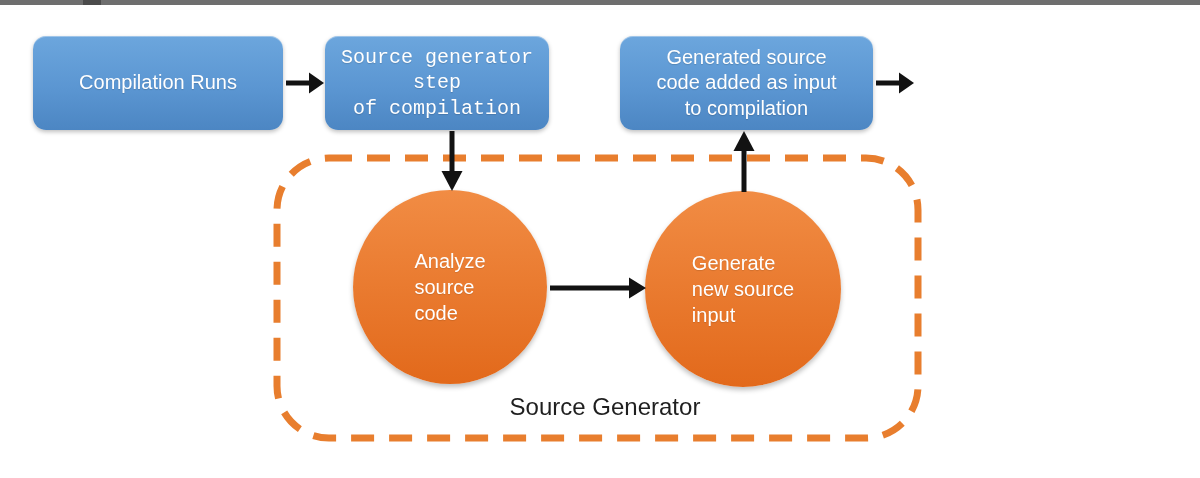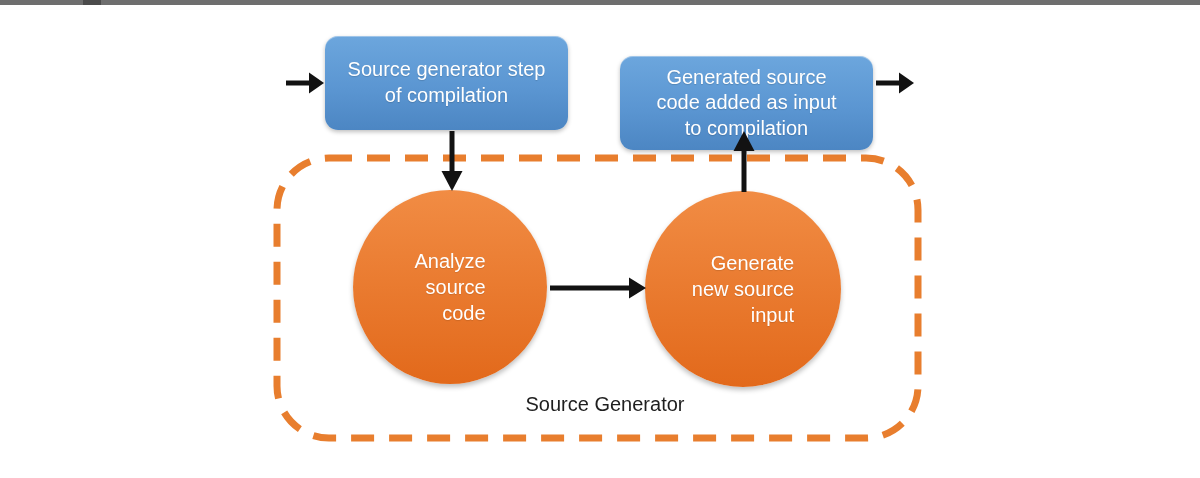--- a/index.html
+++ b/index.html
@@ -37,28 +37,28 @@
     position: absolute; top: 36px; height: 94px;
     border-radius: 13px;
     display: flex; align-items: center; justify-content: center;
     color: #ffffff; font-size: 20px; line-height: 1.28;
     text-align: center; white-space: pre-line;
     background: linear-gradient(180deg, var(--blue-top) 0%, var(--blue-mid) 55%, var(--blue-bottom) 100%);
     box-shadow: 0 2px 4px rgba(0,0,0,0.25), inset 0 1px 0 rgba(255,255,255,0.35);
     text-shadow: 0 1px 1px rgba(0,0,0,0.15);
   }
   #box1 { left: 33px;  width: 250px; }
-  #box2 { left: 325px; width: 243px; }
-  #box3 { left: 620px; width: 253px; margin-top: 20px; }
+  #box2 { left: 325px; width: 224px; font-family: Liberation Mono, monospace; }
+  #box3 { left: 620px; width: 253px; }
   #box4 { left: 917px; width: 250px; }
   .circle {
     position: absolute; border-radius: 50%;
     display: flex; align-items: center; justify-content: center;
     color: #ffffff; font-size: 20px; line-height: 1.3;
-    text-align: right; white-space: pre-line;
+    text-align: left; white-space: pre-line;
     background: linear-gradient(180deg, var(--orange-top) 0%, var(--orange-bottom) 100%);
     box-shadow: 0 3px 5px rgba(0,0,0,0.25);
     text-shadow: 0 1px 1px rgba(0,0,0,0.12);
   }
   #circle1 { left: 353px; top: 190px; width: 194px; height: 194px; }
   #circle2 { left: 645px; top: 191px; width: 196px; height: 196px; }
   .boundary-svg { position: absolute; left: 268px; top: 150px; }
   .boundary-svg rect {
     fill: none; stroke: var(--dash); stroke-width: 7;
     stroke-dasharray: 23 15;
@@ -66,36 +66,37 @@
   .arrow { position: absolute; }
   .arrow line { stroke: var(--arrow); stroke-width: 5; }
   .arrow polygon { fill: var(--arrow); }
   #arrow-1 { left: 286px; top: 70px; }
   #arrow-2 { left: 876px; top: 70px; }
   #arrow-down { left: 439px; top: 131px; }
   #arrow-up { left: 731px; top: 131px; }
   #arrow-mid { left: 550px; top: 275px; }
   .sg-label {
     position: absolute; left: 455px; top: 393px; width: 300px;
-    text-align: center; font-size: 20px; color: var(--text-dark);
+    text-align: center; font-size: 24px; color: var(--text-dark);
   }
 </style>
 </head>
 <body>
 
 <div class="stage">
 
   <div class="top-bar">
     <div class="top-bar-notch"></div>
   </div>
 
   <svg class="boundary-svg" width="660" height="296">
     <rect x="9" y="8" width="641" height="280" rx="52"></rect>
   </svg>
 
+  <div class="box" id="box1">Compilation Runs</div>
   <div class="box" id="box2">Source generator step
 of compilation</div>
   <div class="box" id="box3">Generated source
 code added as input
 to compilation</div>
 
   <div class="circle" id="circle1">Analyze
 source
 code</div>
   <div class="circle" id="circle2">Generate

